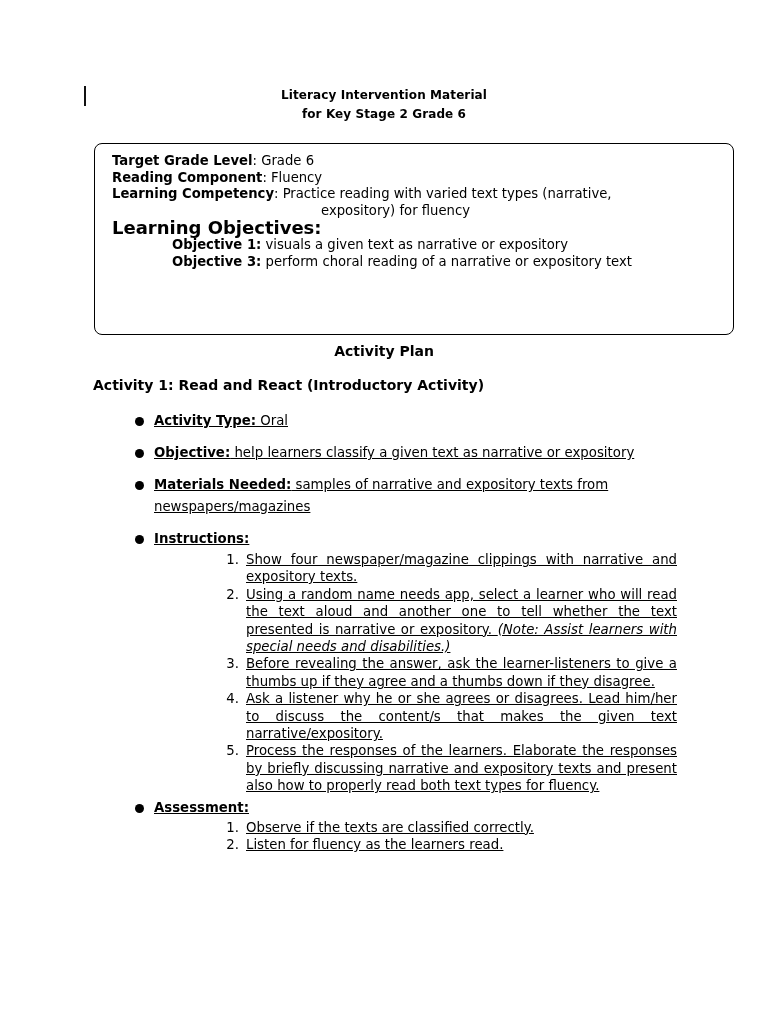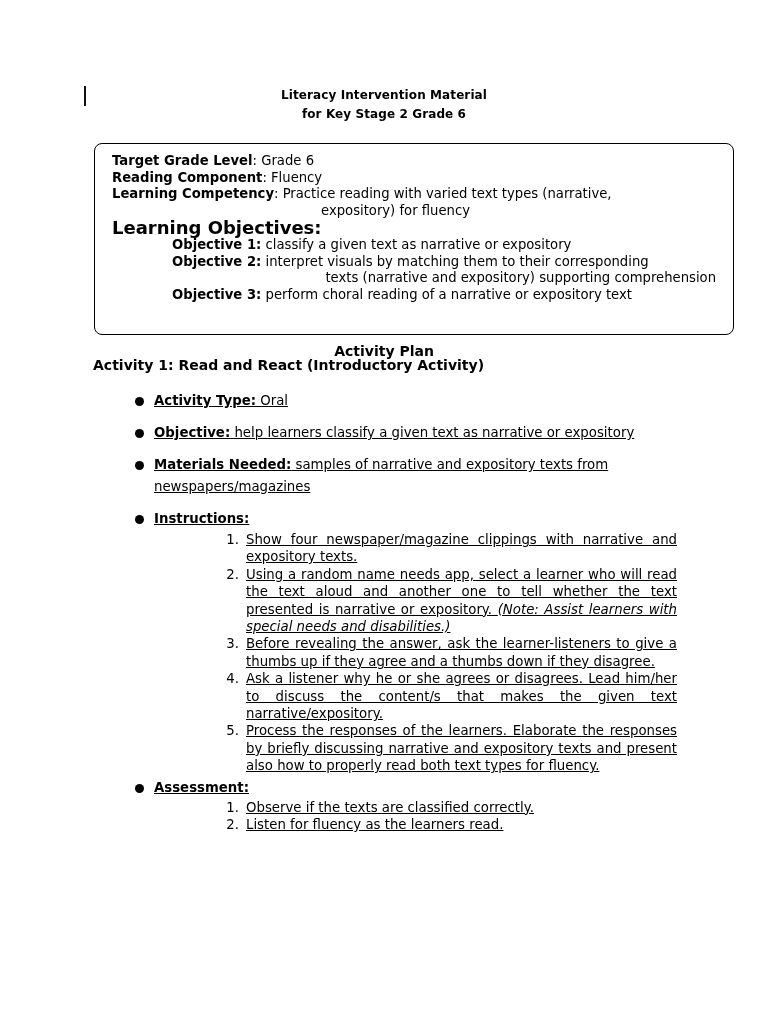--- a/index.html
+++ b/index.html
@@ -108,21 +108,21 @@
     width: 768px;
     text-align: center;
     font-size: 14px;
     font-weight: bold;
   }
 
   
   .body-area {
     position: absolute;
     left: 93px;
-    top: 356px;
+    top: 376px;
     width: 600px;
   }
 
   .activity-heading {
     font-size: 14px;
     font-weight: bold;
     line-height: 18px;
     margin-bottom: 9px;
   }
 
@@ -231,27 +231,23 @@
     </div>
 
     <div class="competency">
       <b>Learning Competency</b><span>: Practice reading with varied text types (narrative,</span>
       <span class="cont">expository) for fluency</span>
     </div>
 
     <div class="lo-head">Learning Objectives:</div>
 
     <div class="objective">
-      <b>Objective 1:</b><span> classify a given text as narrative or expository</span>
-    </div>
-
-    <div class="objective">
-      <b>Objective 2:</b><span> interpret visuals by matching them to their corresponding</span>
-      <span class="cont">texts (narrative and expository) supporting comprehension</span>
-    </div>
+      <b>Objective 1:</b><span> visuals a given text as narrative or expository</span>
+    </div>
+
 
     <div class="objective obj3">
       <b>Objective 3:</b><span> perform choral reading of a narrative or expository text</span>
     </div>
 
   </div>
 
   <div class="activity-plan">Activity Plan</div>
 
   <div class="body-area">

